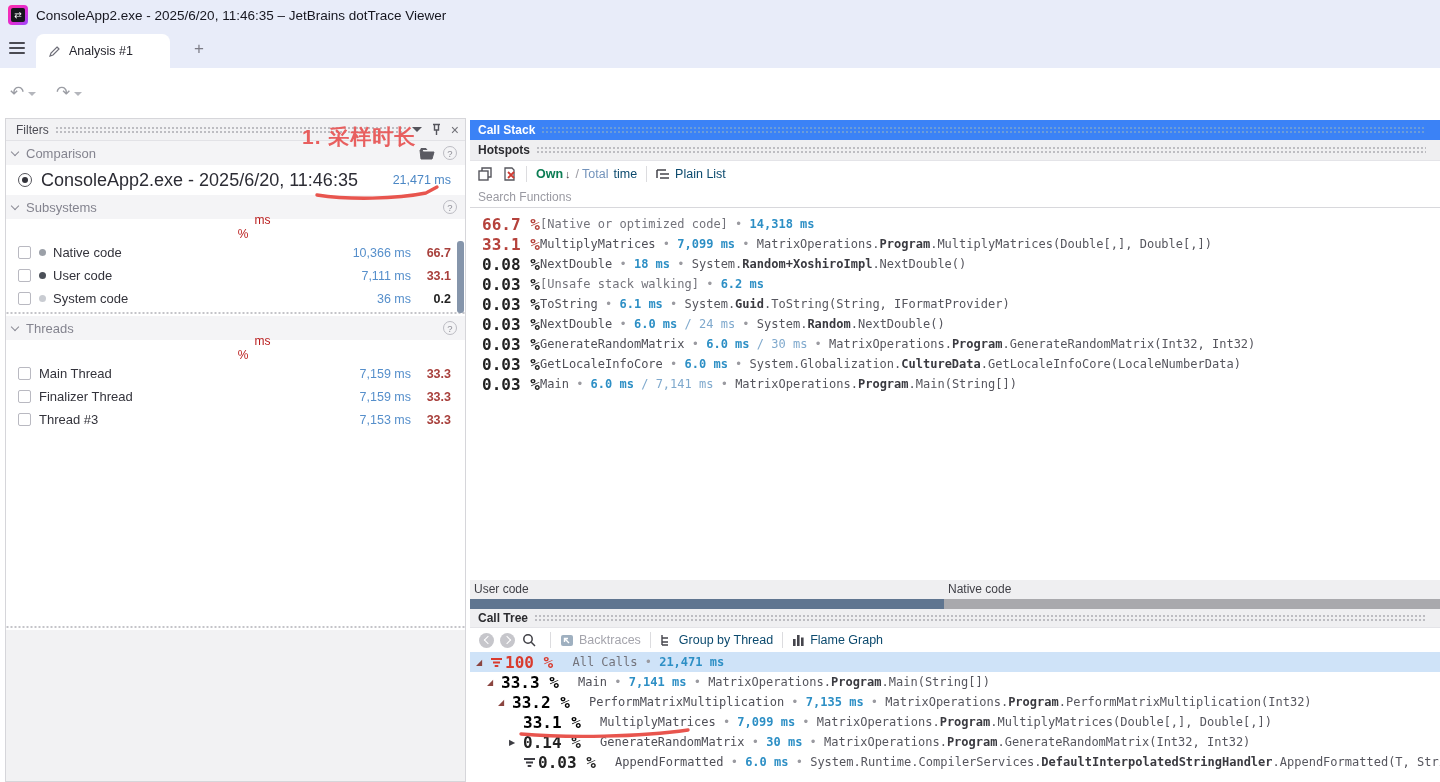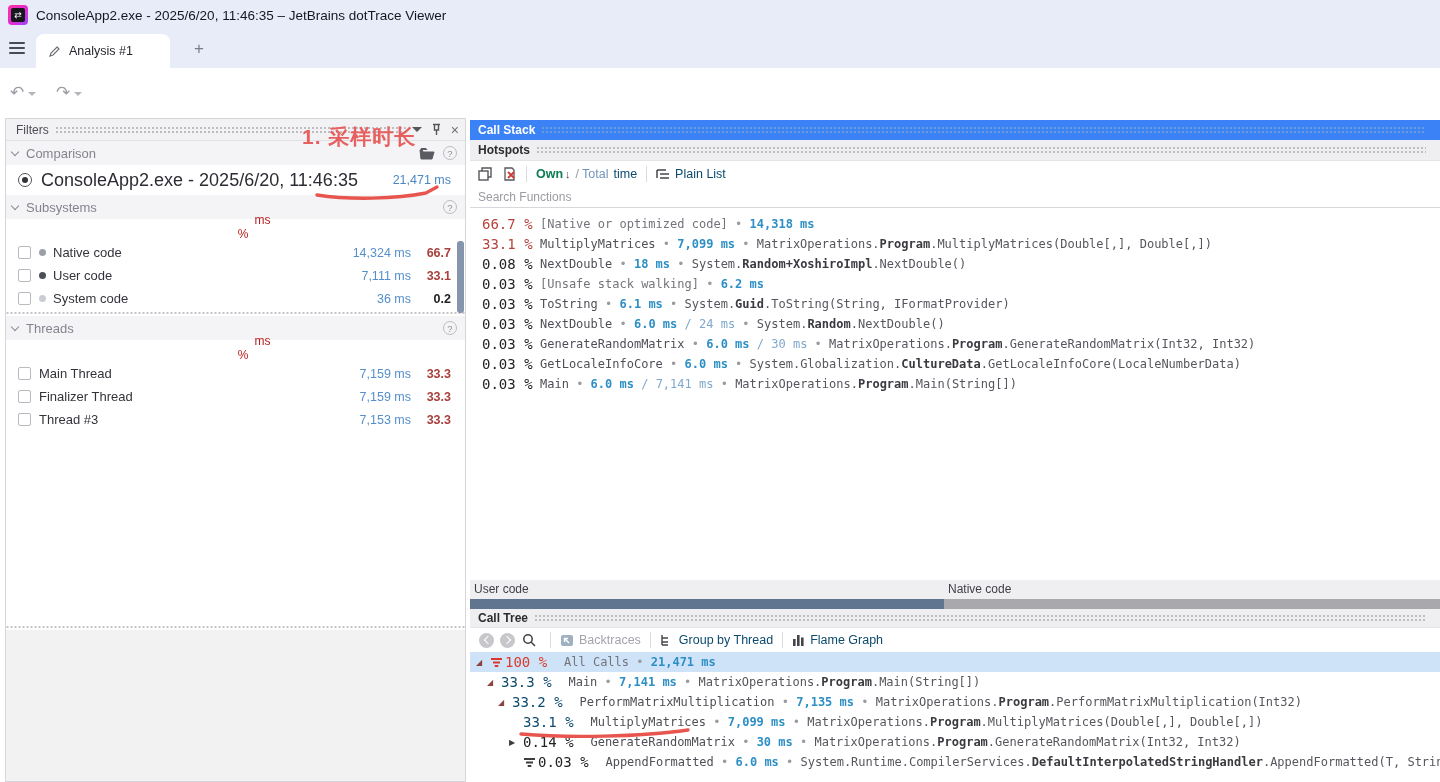--- a/index.html
+++ b/index.html
@@ -78,25 +78,25 @@
   .tlabel { color:#0c4a6e; margin-left:5px; }
   .tlabel.dis { color:#a4a4ac; }
   .searchrow { height:22px; border-bottom:1px solid #d8d8dc; display:flex; align-items:center; }
   .searchrow input { border:none; outline:none; width:100%; font-size:12px; color:#33333b; padding:0 8px; font-family:"Liberation Sans",sans-serif; }
   .searchrow input::placeholder { color:#9a9aa2; }
 
   .mono { font-family:"DejaVu Sans Mono", monospace; font-size:12px; }
   .h-list { padding-top:6px; }
   .h-row, .t-row { height:20px; display:flex; align-items:center; white-space:pre; }
   .h-row { padding-left:12px; }
-  .pct { font-family:"DejaVu Sans Mono", monospace; font-size:14px; font-weight:normal; color:#222; }
+  .pct { font-family:"DejaVu Sans Mono", monospace; font-size:16px; font-weight:bold; color:#222; }
   .h-row .pct { width:48px; text-align:right; margin-right:10px; flex:none; }
   .pct.red { color:#b5423c; }
   .pct.bright { color:#d93a2d; }
-  .pct.tred { color:#0c4a6e; }
+  .pct.tred { color:#000000; }
   .mname { color:#4f4f57; }
   .mname.dim { color:#73737b; }
   .bullet { color:#9a9aa0; }
   .mtime { color:#2d8fc5; font-weight:bold; }
   .mtime2 { color:#7fa9cd; }
   .msig { color:#56565e; }
   .msigb { color:#3a3a40; font-weight:bold; }
 
   
   .codebar { position:absolute; left:0; top:460px; width:970px; }
@@ -205,21 +205,21 @@
     </div>
     <div class="col-hdr">
       <span class="cms">ms</span>
         <span class="cpc">%</span>
     </div>
     <div id="subsystem-rows">
         <div class="f-row">
           <span class="cbx"></span>
           <span class="sdot" style="background: rgb(155, 160, 168);"></span>
           <span class="f-name">Native code</span>
-          <span class="f-ms">14,324 ms</span>
+          <span class="f-ms">10,366 ms</span>
           <span class="f-pct red">66.7</span>
         </div>
         <div class="f-row">
           <span class="cbx"></span>
           <span class="sdot" style="background: rgb(75, 80, 88);"></span>
           <span class="f-name">User code</span>
           <span class="f-ms">7,111 ms</span>
           <span class="f-pct red">33.1</span>
         </div>
         <div class="f-row">

